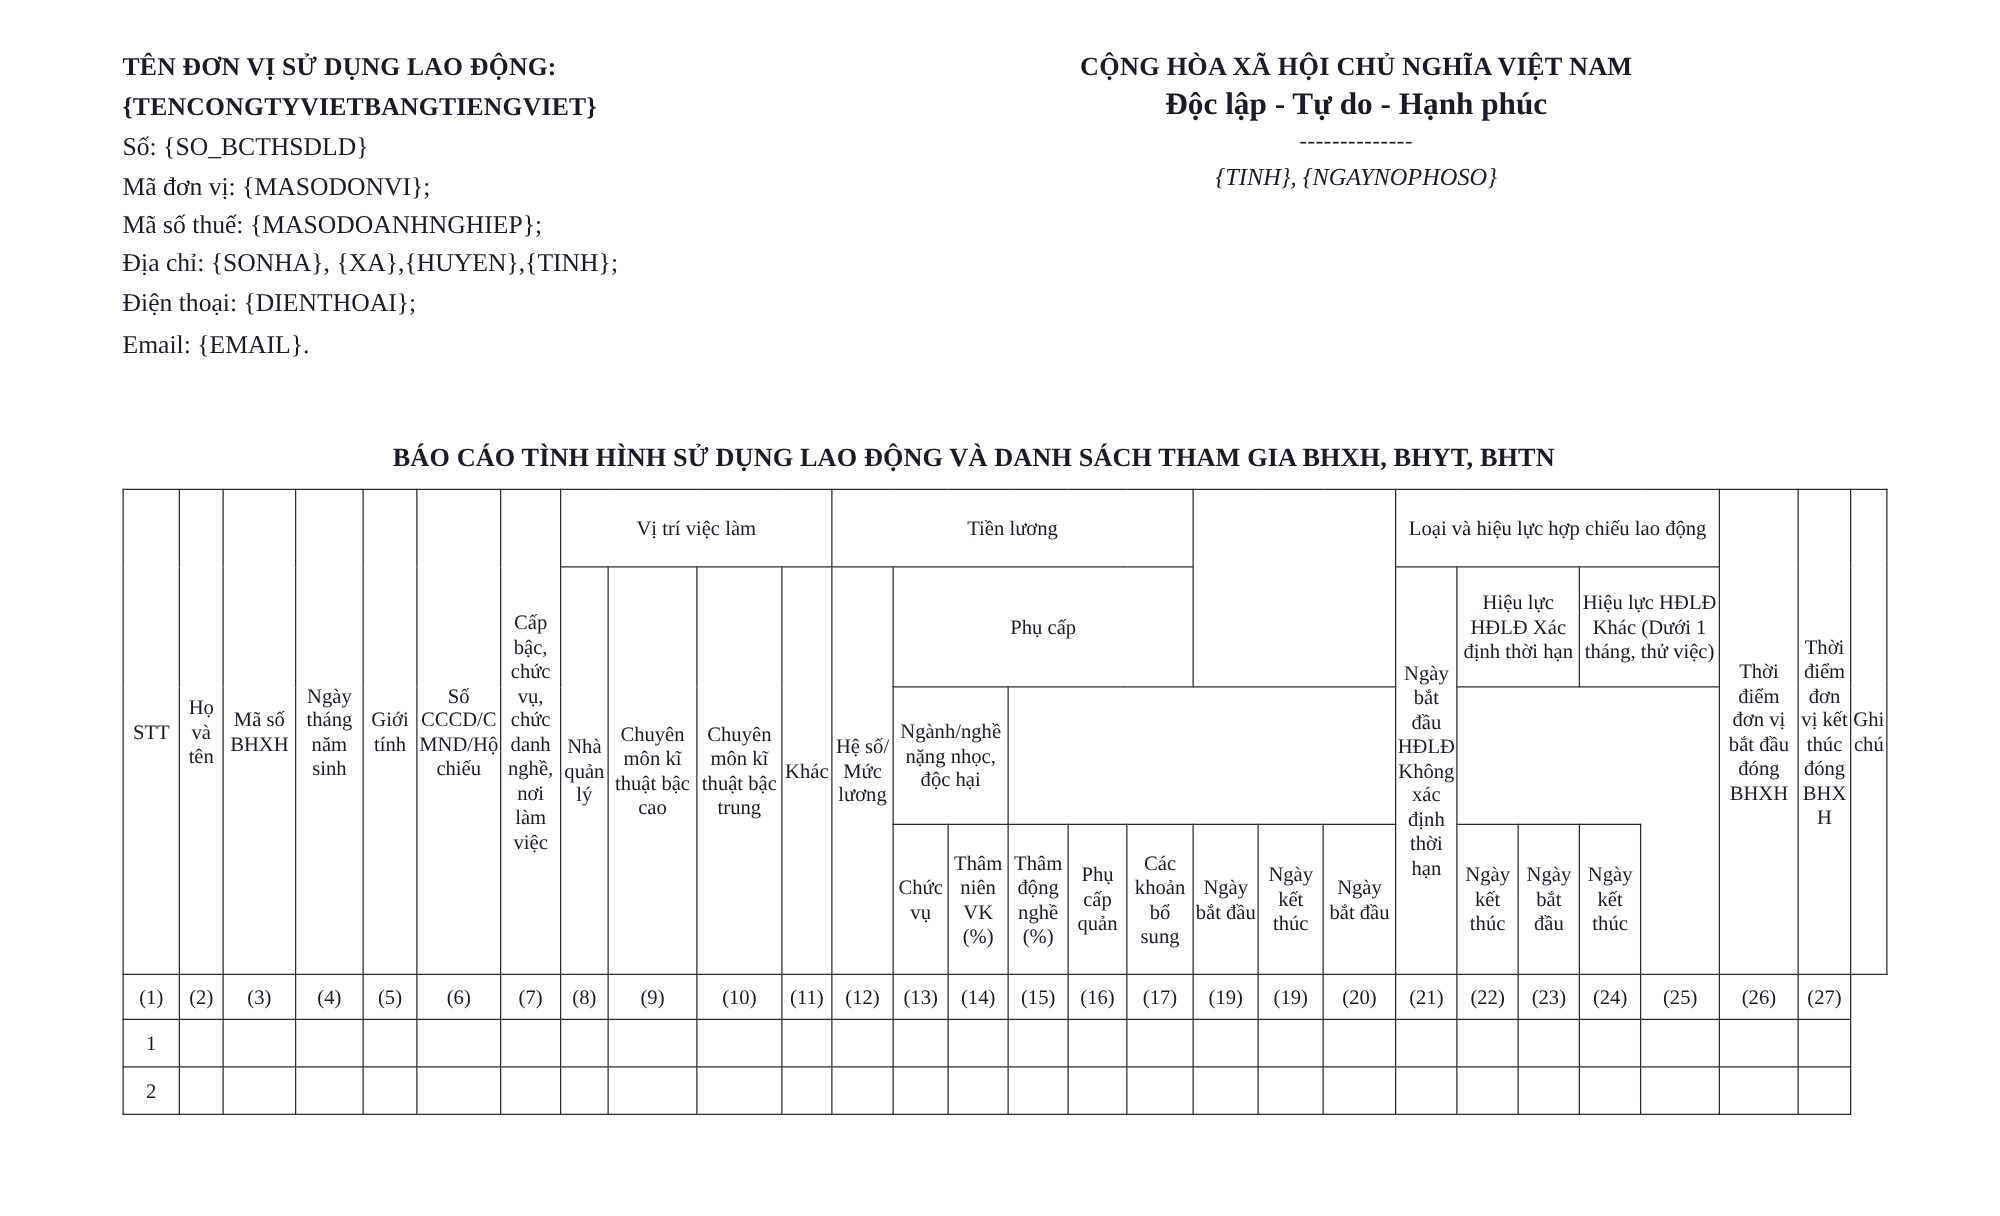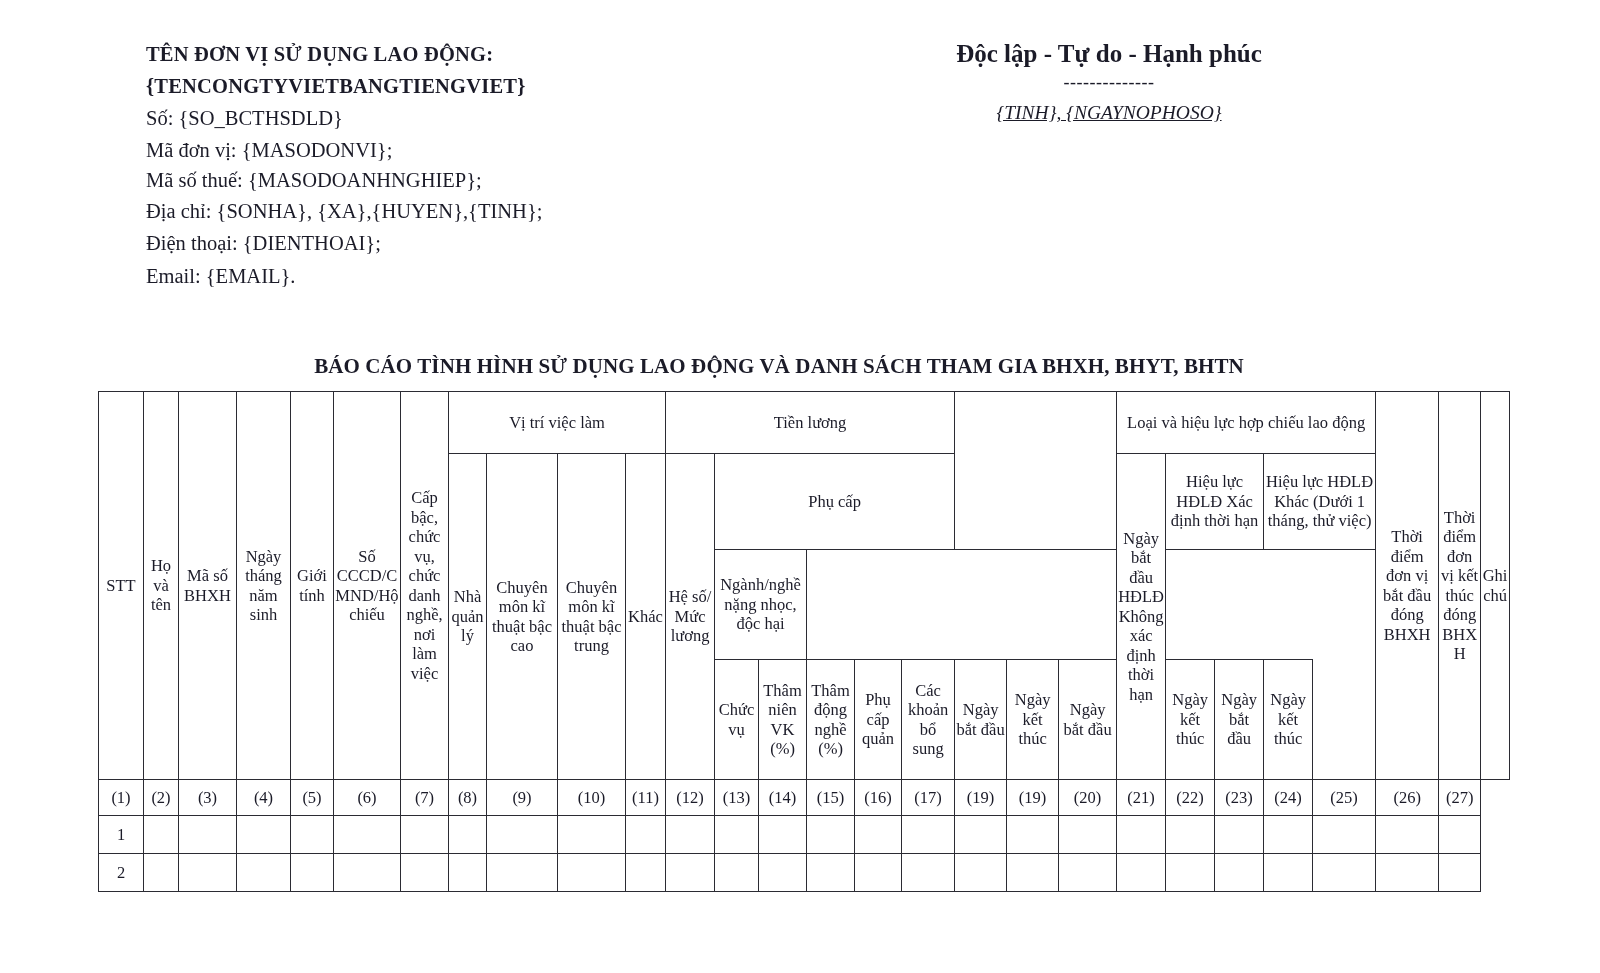--- a/index.html
+++ b/index.html
@@ -9,38 +9,38 @@
     background: #ffffff;
   }
   body {
     font-family: "Liberation Serif", "DejaVu Serif", serif;
     color: #1b1b28;
     -webkit-font-smoothing: antialiased;
   }
   .page { position: relative; width: 1600px; height: 973px; overflow: hidden; }
 
   
-  .header { display: flex; padding: 38px 0 0 0; margin-left: 48px; }
+  .header { display: flex; padding: 38px 0 0 0; }
   .hdr-left { width: 700px; padding-left: 98px; }
   .hdr-right { flex: 1; text-align: center; padding-right: 130px; }
 
   .unit-title {
     font-weight: bold; font-size: 20.5px; line-height: 32px;
     letter-spacing: .2px;
   }
   .unit-line { font-size: 20.5px; line-height: 32.5px; }
   .unit-line.tight { line-height: 30px; }
 
   .nation {
     font-weight: bold; font-size: 21px; letter-spacing: .2px;
     line-height: 30px;
   }
   .motto { font-weight: bold; font-size: 25px; line-height: 31px; }
   .rule { font-size: 18px; letter-spacing: .5px; line-height: 24px; margin-top: 1px; }
-  .place-date { font-style: italic; font-size: 19.5px; line-height: 30px; margin-top: 4px; text-decoration: underline; }
+  .place-date { font-style: italic; font-size: 19.5px; line-height: 30px; margin-top: 4px; }
 
   
   .doc-title {
     text-align: center; font-weight: bold; font-size: 21px;
     letter-spacing: .1px; margin-top: 62px; padding-right: 42px;
   }
 
   
   .table-wrap { margin-top: 12px; padding-left: 98px; }
   table.grid {
@@ -76,20 +76,21 @@
       <div class="unit-title">{TENCONGTYVIETBANGTIENGVIET}</div>
       <div class="unit-line">Số: {SO_BCTHSDLD}</div>
       <div class="unit-line tight">Mã đơn vị: {MASODONVI};</div>
       <div class="unit-line tight">Mã số thuế: {MASODOANHNGHIEP};</div>
       <div class="unit-line">Địa chỉ: {SONHA}, {XA},{HUYEN},{TINH};</div>
       <div class="unit-line">Điện thoại: {DIENTHOAI};</div>
       <div class="unit-line">Email: {EMAIL}.</div>
     </div>
 
     <div class="hdr-right">
+      <div class="nation">CỘNG HÒA XÃ HỘI CHỦ NGHĨA VIỆT NAM</div>
       <div class="motto">Độc lập - Tự do - Hạnh phúc</div>
       <div class="rule">--------------</div>
       <div class="place-date">{TINH}, {NGAYNOPHOSO}</div>
     </div>
 
   </div>
 
   <div class="doc-title">BÁO CÁO TÌNH HÌNH SỬ DỤNG LAO ĐỘNG VÀ DANH SÁCH THAM GIA BHXH, BHYT, BHTN</div>
 
   <div class="table-wrap">

